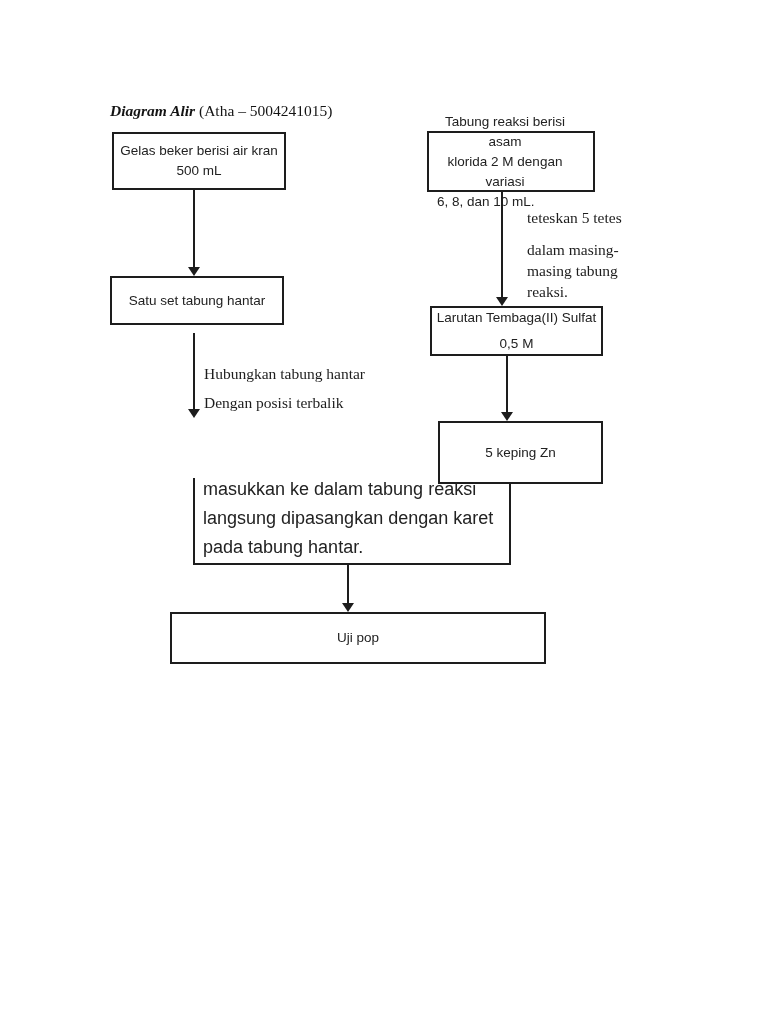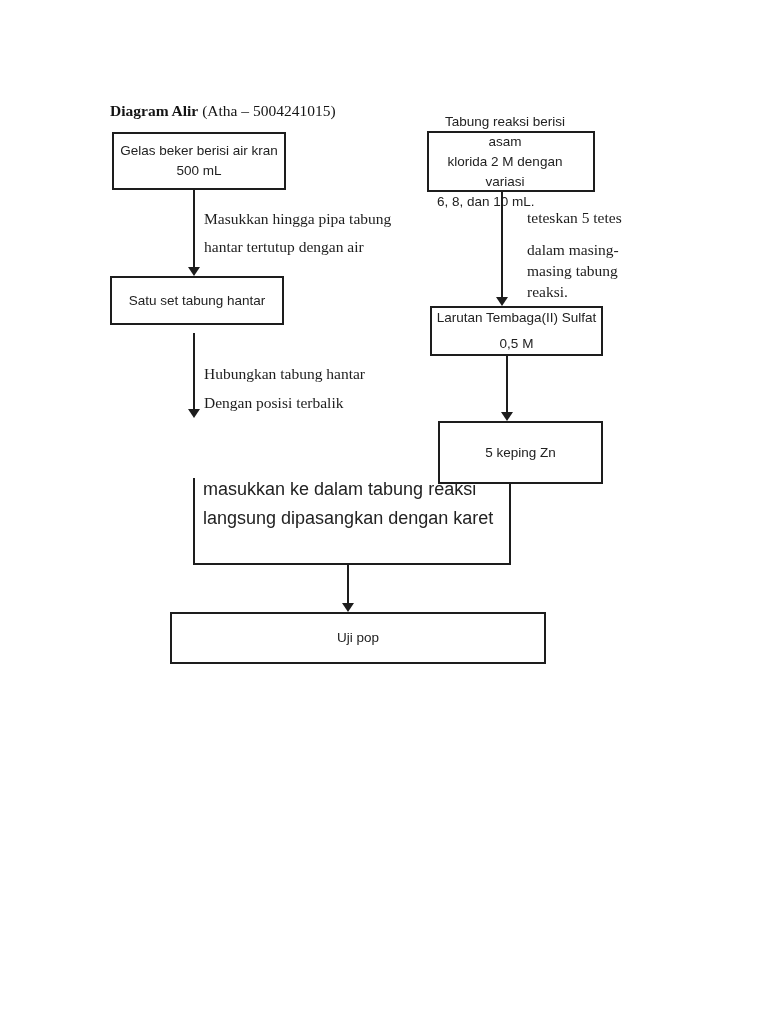--- a/index.html
+++ b/index.html
@@ -5,21 +5,21 @@
   html,body{margin:0;padding:0;}
   body{
     width:768px;height:1024px;background:#ffffff;position:relative;
     font-family:"Liberation Sans",sans-serif;color:#1d1d1d;overflow:hidden;
   }
   .page{position:absolute;left:0;top:0;width:768px;height:1024px;background:#ffffff;}
   .title{
     position:absolute;left:110px;top:102px;white-space:nowrap;
     font-family:"Liberation Serif",serif;font-size:15.5px;color:#141414;
   }
-  .title .bold{font-weight:bold;}
+  .title .bold{font-weight:bold;font-style:italic;}
   .flowbox{
     position:absolute;box-sizing:border-box;background:#ffffff;
     border:2px solid #1d1d1d;
     display:flex;flex-direction:column;justify-content:center;align-items:center;
     font-size:13.5px;line-height:20px;text-align:center;color:#222222;
   }
   .flowbox.left-align{align-items:flex-start;text-align:center;padding-left:8px;padding-right:20px;line-height:20px;}
   .vline,.hline{position:absolute;background:#1d1d1d;}
   .vline{width:2px;}
   .hline{height:2px;}
@@ -89,35 +89,32 @@
   <div class="vline" style="left:506px;top:356px;height:57px;"></div>
   <div class="arrow-down" style="left:501px;top:412px;"></div>
 
   <div class="vline" style="left:193px;top:478px;height:87px;"></div>
   <div class="vline" style="left:509px;top:484px;height:81px;"></div>
   <div class="hline" style="left:193px;top:563px;width:318px;"></div>
 
   <div class="vline" style="left:347px;top:565px;height:38px;"></div>
   <div class="arrow-down" style="left:342px;top:603px;"></div>
 
-  <div class="note-serif" style="left:204px;top:205px;">
-    <div>Masukkan hingga pipa tabung</div>
-    <div>hantar tertutup dengan air</div>
-  </div>
 
   <div class="note-serif" style="left:527px;top:204px;">
     <div>teteskan 5 tetes</div>
     <div class="tight gap-top">dalam masing-</div>
     <div class="tight">masing tabung</div>
     <div class="tight">reaksi.</div>
   </div>
 
   <div class="note-serif" style="left:204px;top:359px;line-height:29px;">
     <div>Hubungkan tabung hantar</div>
     <div>Dengan posisi terbalik</div>
   </div>
 
   <div class="note-sans" style="left:203px;top:475px;">
     <div>masukkan ke dalam tabung reaksi</div>
     <div>langsung dipasangkan dengan karet</div>
+    <div>pada tabung hantar.</div>
   </div>
 
 </div>
 
 </body></html>

